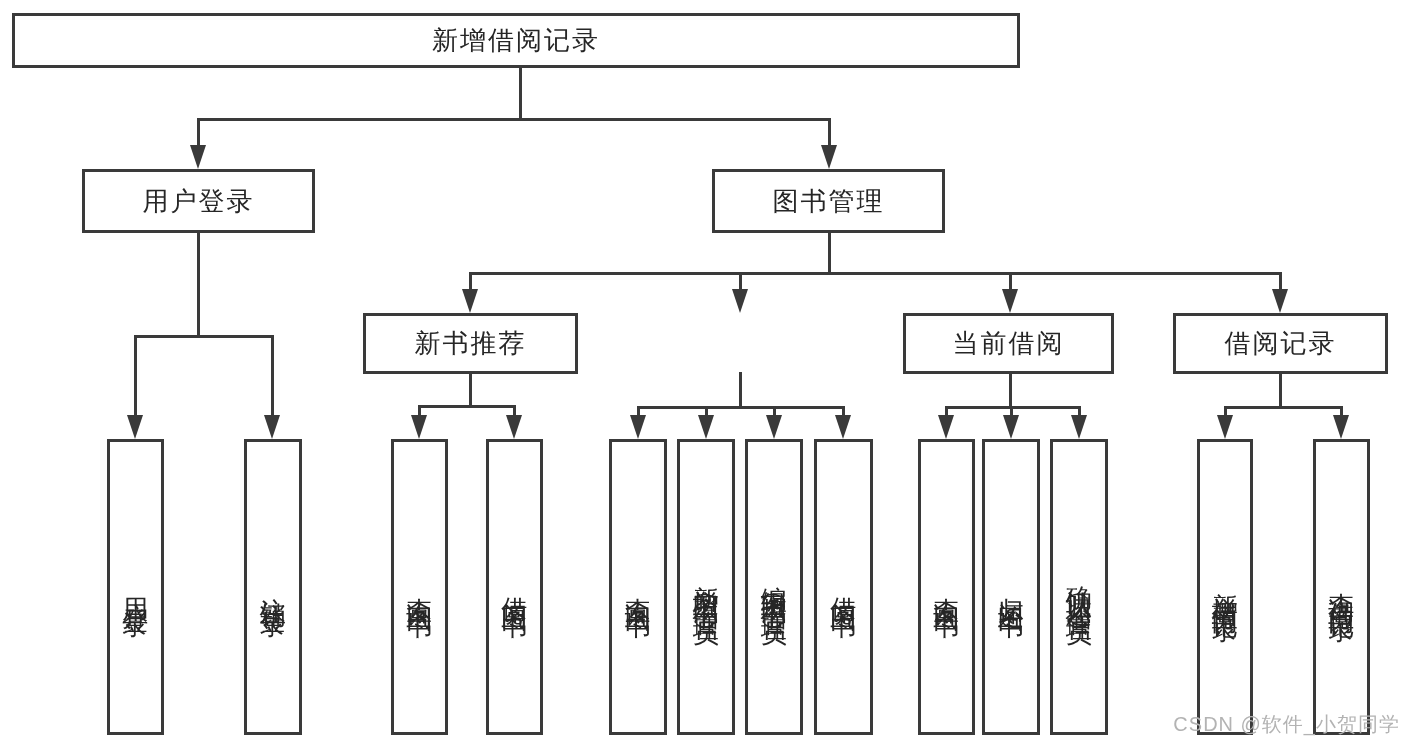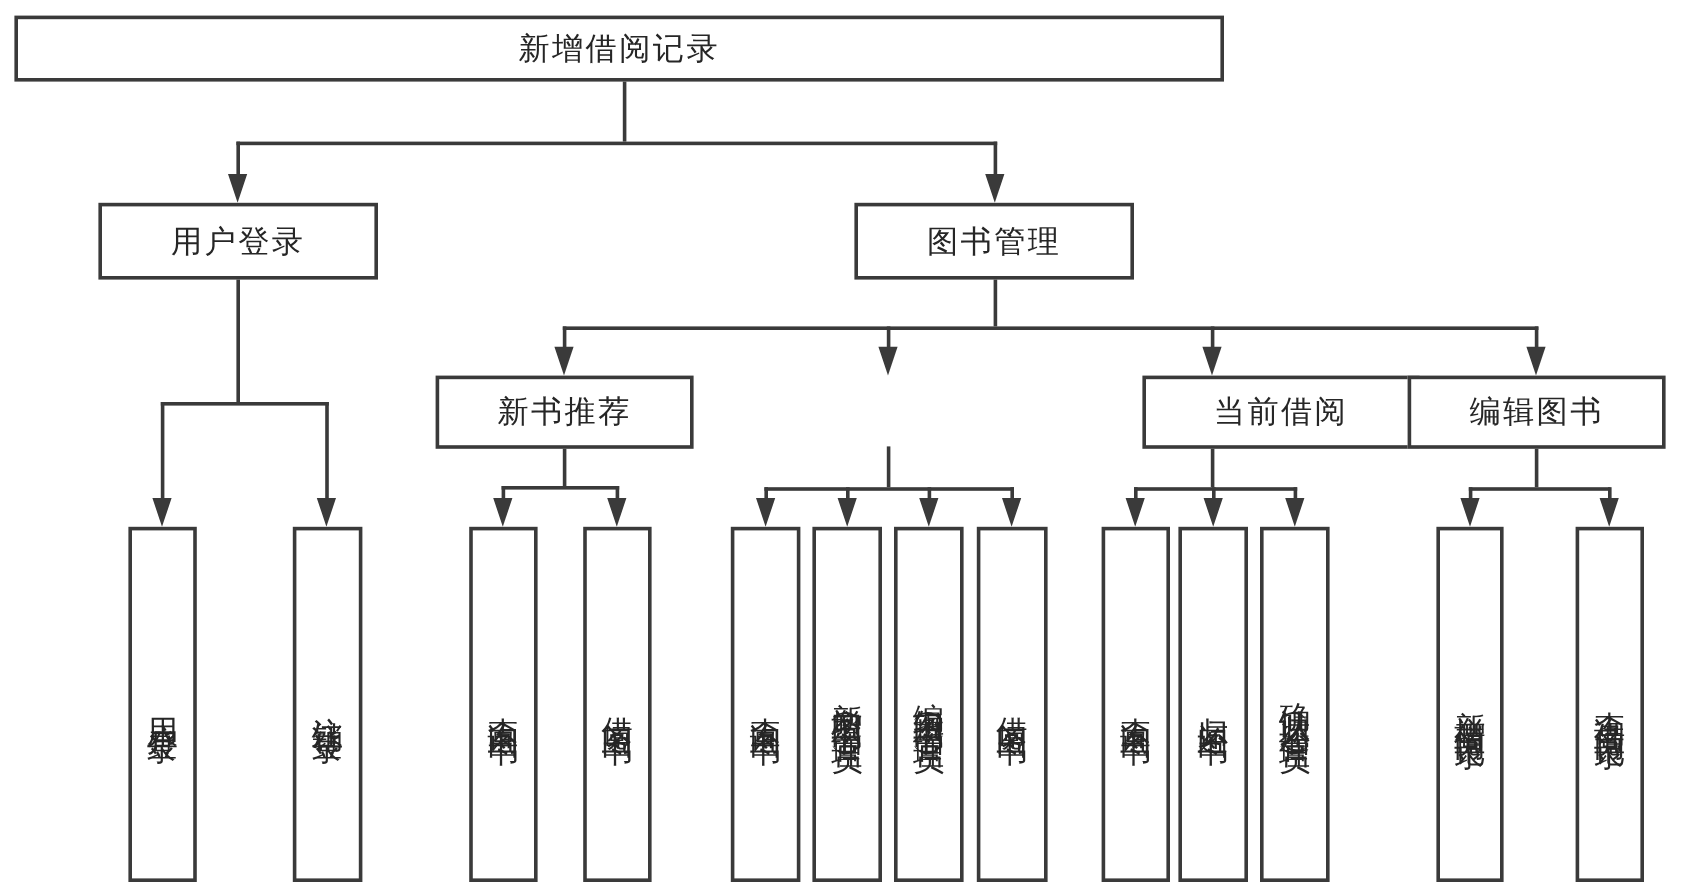--- a/index.html
+++ b/index.html
@@ -126,25 +126,25 @@
   <div class="node" style="left:82px;top:169px;width:233px;height:64px">
     <span>用户登录</span>
   </div>
   <div class="node" style="left:712px;top:169px;width:233px;height:64px">
     <span>图书管理</span>
   </div>
 
   <div class="node" style="left:363px;top:313px;width:215px;height:61px">
     <span>新书推荐</span>
   </div>
-  <div class="node" style="left:952px;top:313px;width:231px;height:61px">
+  <div class="node" style="left:903px;top:313px;width:211px;height:61px">
     <span>当前借阅</span>
   </div>
   <div class="node" style="left:1173px;top:313px;width:215px;height:61px">
-    <span>编辑图书</span>
+    <span>借阅记录</span>
   </div>
 
   <div class="leaf" style="left:107px;top:439px;width:57px;height:296px">
     <span class="vtext">用户登录</span>
   </div>
   <div class="leaf" style="left:244px;top:439px;width:58px;height:296px">
     <span class="vtext">注销登录</span>
   </div>
 
   <div class="leaf" style="left:391px;top:439px;width:57px;height:296px">
@@ -177,14 +177,15 @@
     <span class="vtext">确认归还（管理员）</span>
   </div>
 
   <div class="leaf" style="left:1197px;top:439px;width:56px;height:296px">
     <span class="vtext">新增借阅记录</span>
   </div>
   <div class="leaf" style="left:1313px;top:439px;width:57px;height:296px">
     <span class="vtext">查询借阅记录</span>
   </div>
 
+  <div class="watermark">CSDN @软件_小贺同学</div>
 
 </div>
 
 </body></html>

